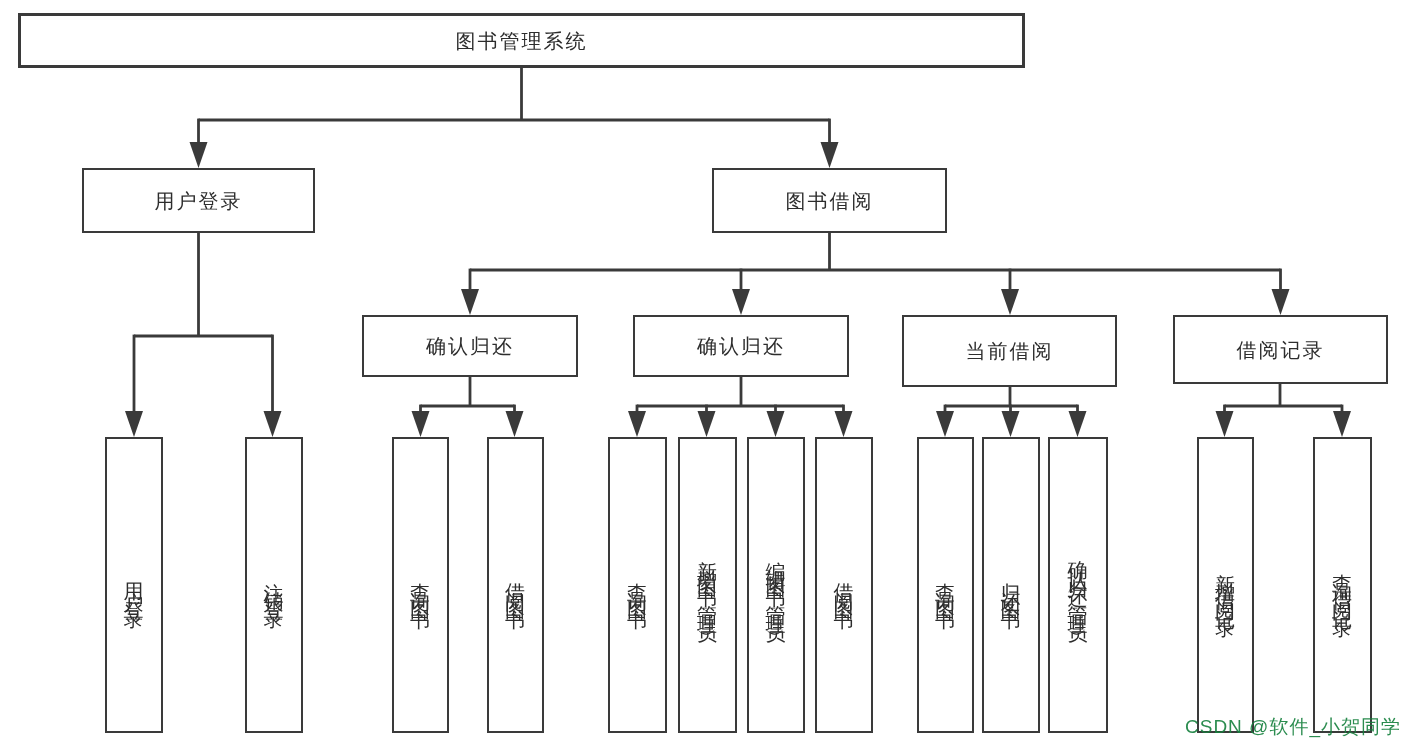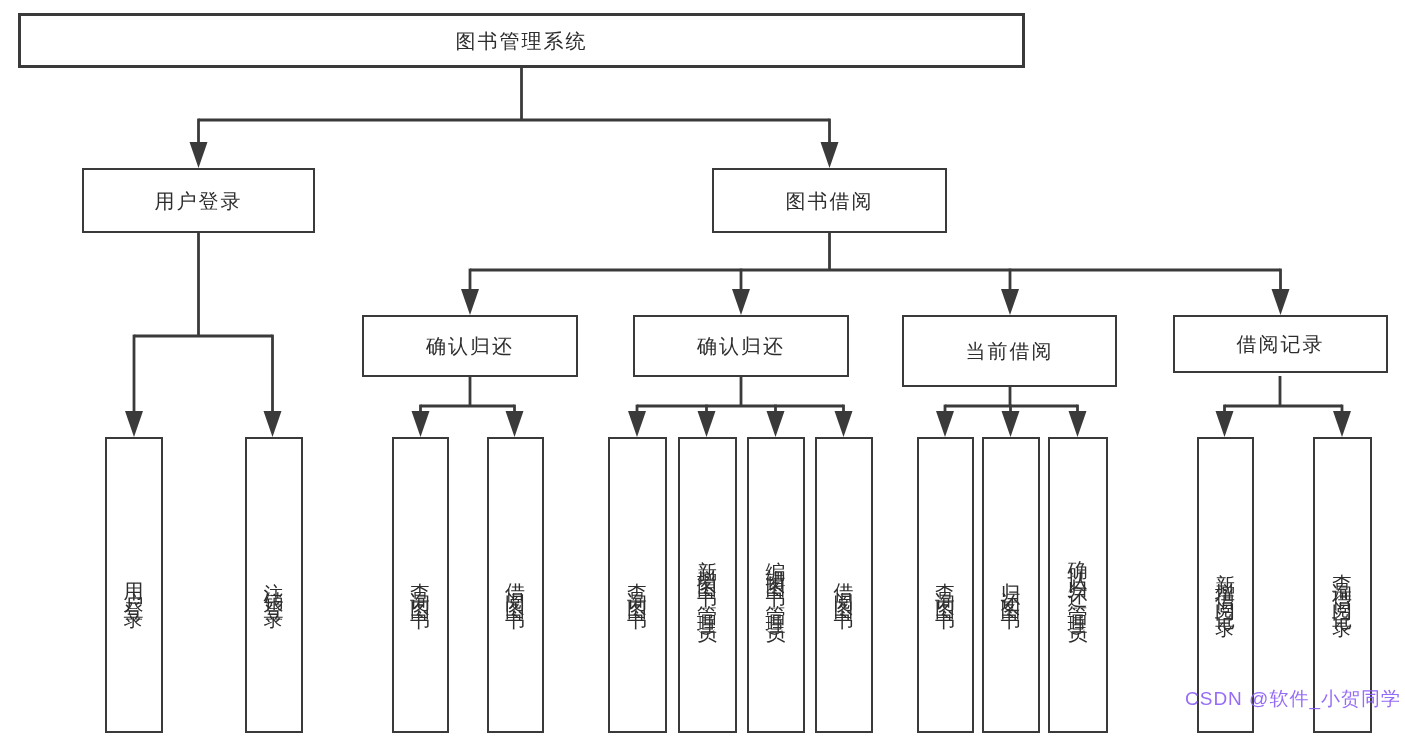--- a/index.html
+++ b/index.html
@@ -45,24 +45,24 @@
   .node.v .lbl {
     writing-mode: vertical-rl;
     text-orientation: mixed;
     font-size: 20px;
     letter-spacing: 9px;
     white-space: nowrap;
   }
   .watermark {
     position: absolute;
     left: 1185px;
-    top: 686px;
+    top: 714px;
     z-index: 3;
     font-size: 19px;
-    color: #8b5cf6;
+    color: #15803d;
     opacity: 0.9;
     letter-spacing: 1px;
     white-space: nowrap;
   }
 </style>
 </head>
 <body>
 
 <div class="canvas">
 
@@ -148,21 +148,21 @@
 
   <div class="node" style="left:362px;top:315px;width:216px;height:62px">
     <span class="lbl">确认归还</span>
   </div>
   <div class="node" style="left:633px;top:315px;width:216px;height:62px">
     <span class="lbl">确认归还</span>
   </div>
   <div class="node" style="left:902px;top:315px;width:215px;height:72px">
     <span class="lbl">当前借阅</span>
   </div>
-  <div class="node" style="left:1173px;top:315px;width:215px;height:58px">
+  <div class="node" style="left:1173px;top:315px;width:215px;height:69px">
     <span class="lbl">借阅记录</span>
   </div>
 
   <div class="node v" style="left:105px;top:437px;width:58px;height:296px">
     <span class="lbl">用户登录</span>
   </div>
   <div class="node v" style="left:245px;top:437px;width:58px;height:296px">
     <span class="lbl">注销登录</span>
   </div>
 

